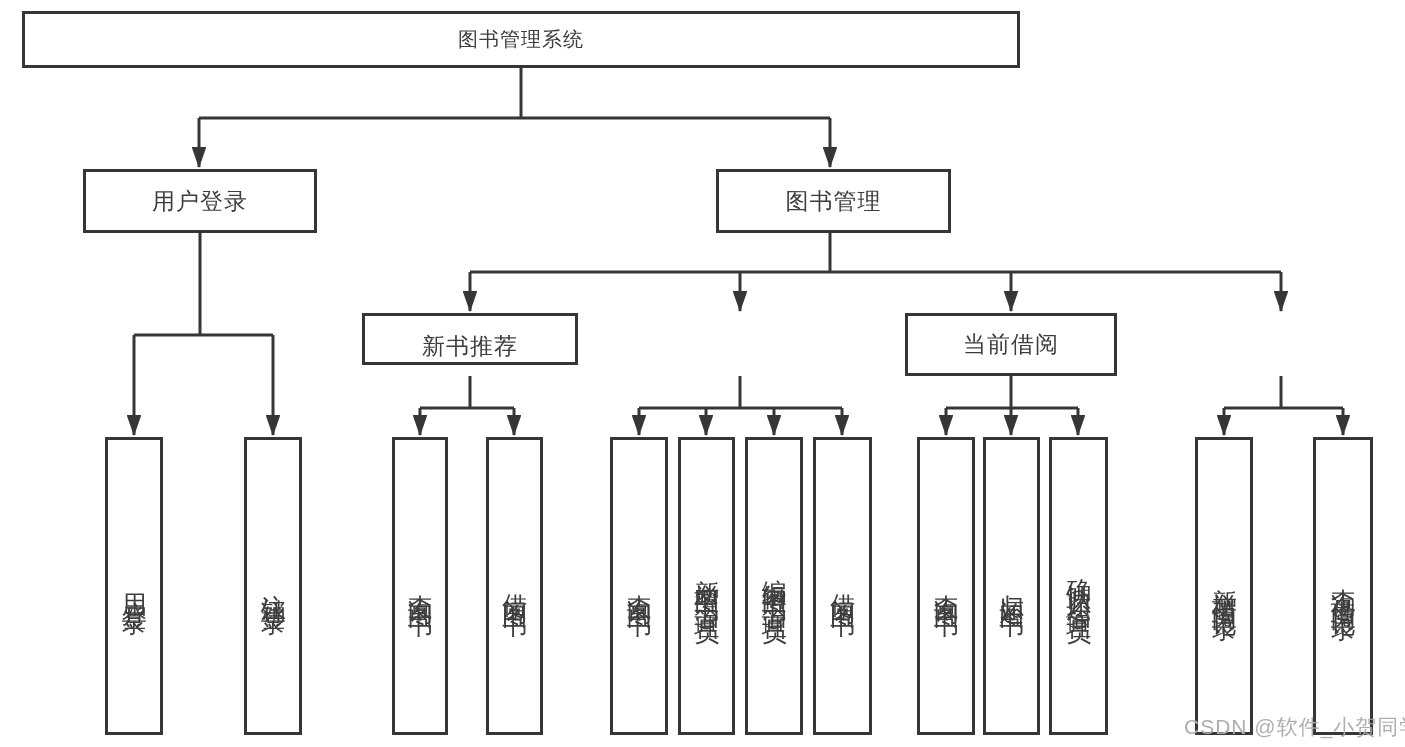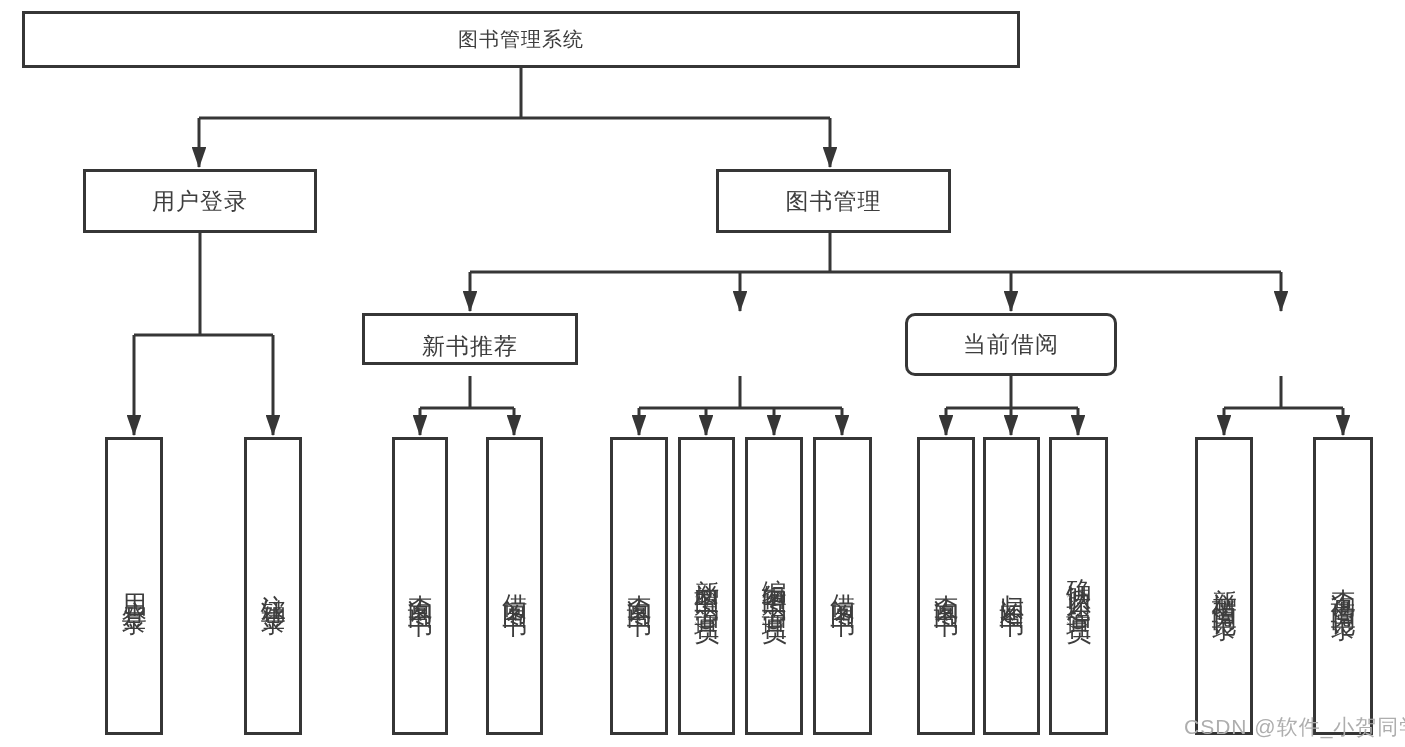--- a/index.html
+++ b/index.html
@@ -105,21 +105,21 @@
   <div class="box h" style="left:83px; top:169px; width:234px; height:64px;">
     <span class="label">用户登录</span>
   </div>
   <div class="box h" style="left:680px; top:169px; width:235px; height:64px;margin-left:36px;">
     <span class="label">图书管理</span>
   </div>
 
   <div class="box h" style="left:362px; top:313px; width:216px; height:52px;align-items:flex-end;">
     <span class="label">新书推荐</span>
   </div>
-  <div class="box h" style="left:905px; top:313px; width:212px; height:63px;border-radius:10px;">
+  <div class="box h" style="left:905px; top:313px; width:212px; height:63px;">
     <span class="label">当前借阅</span>
   </div>
 
   <div class="box v" style="left:105px; top:437px; width:58px; height:298px;">
     <span class="label">用户登录</span>
   </div>
   <div class="box v" style="left:244px; top:437px; width:58px; height:298px;">
     <span class="label">注销登录</span>
   </div>
 

